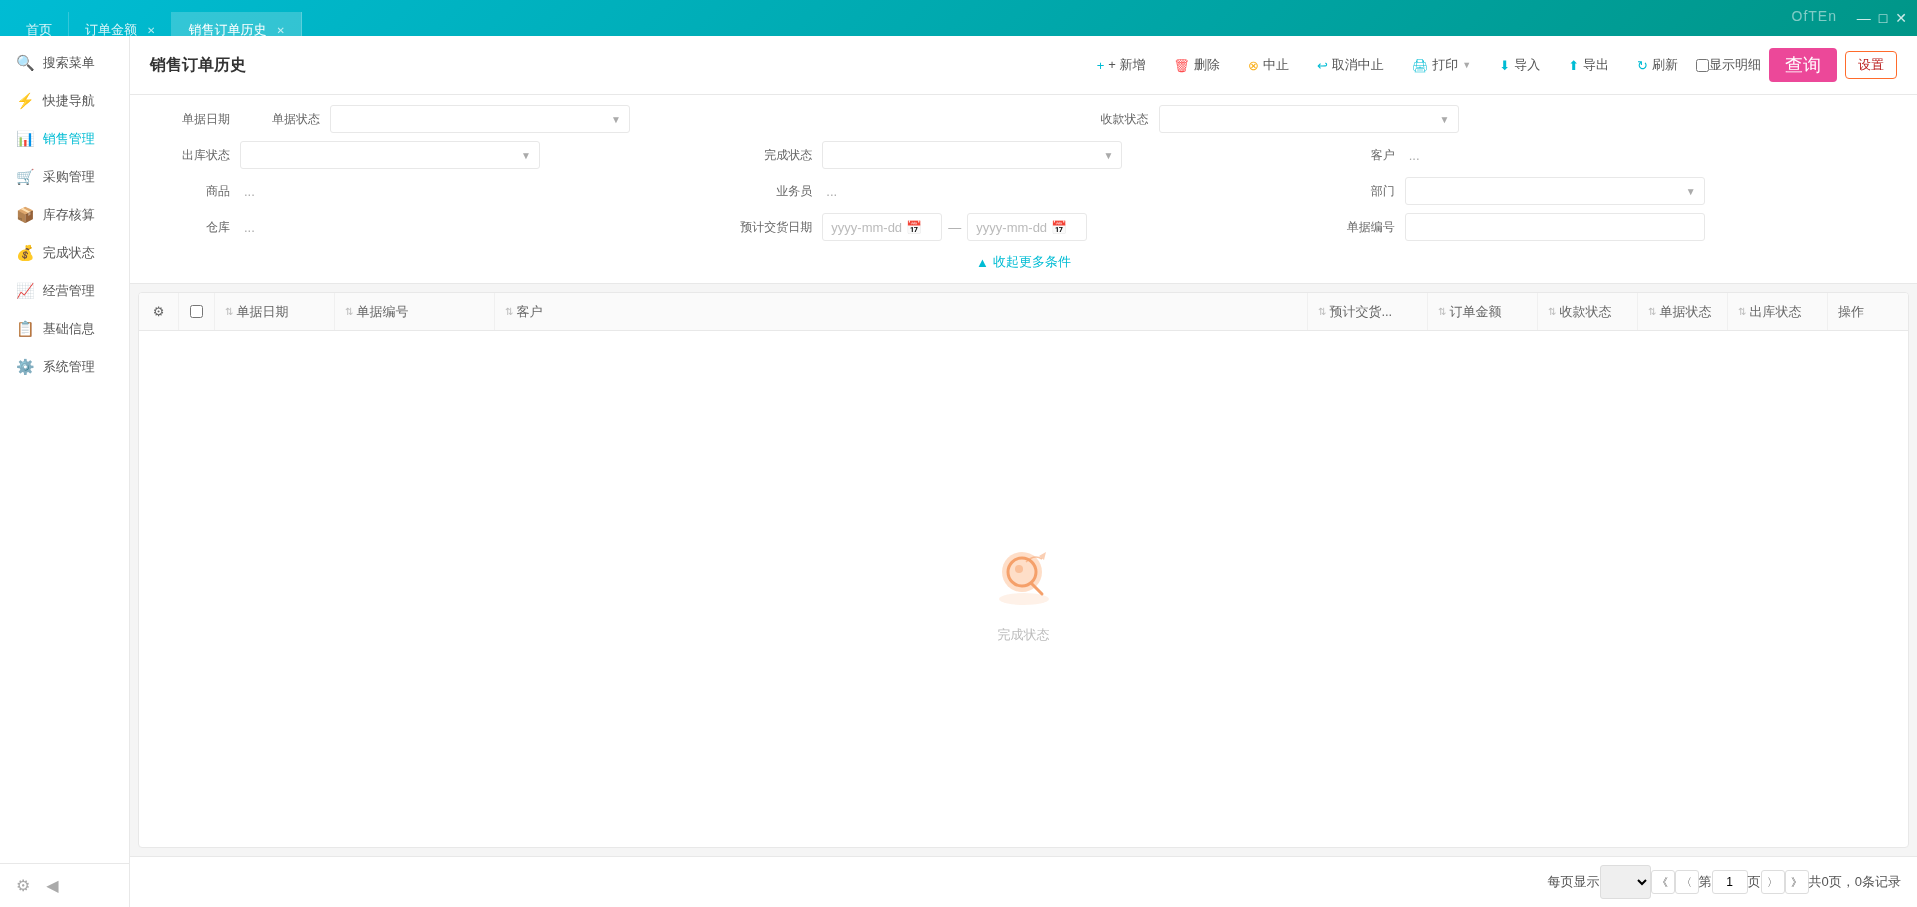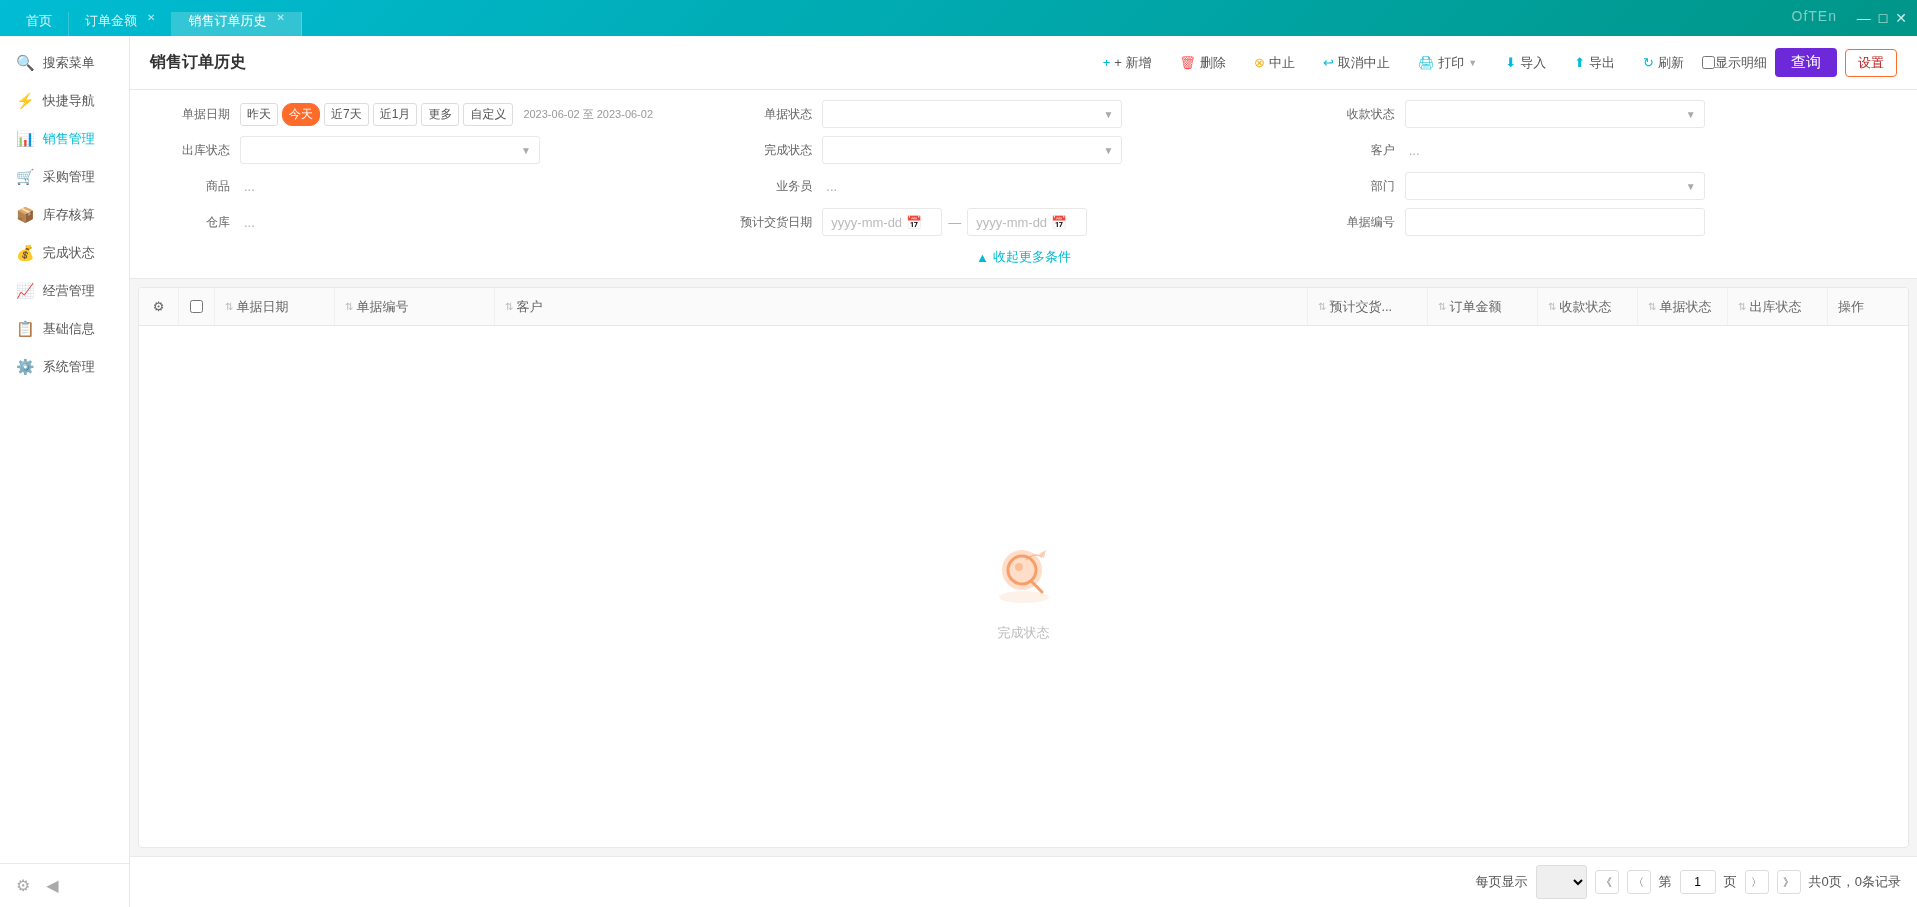--- a/index.html
+++ b/index.html
@@ -12,20 +12,21 @@
       display: flex;
       align-items: center;
       padding: 0 10px;
       gap: 0;
       position: relative;
     }
     .tab-item {
       height: 36px;
       padding: 0 16px;
       display: flex;
+      align-items: center;
       gap: 6px;
       color: rgba(255,255,255,0.85);
       cursor: pointer;
       font-size: 13px;
       border-right: 1px solid rgba(255,255,255,0.2);
       margin-top: 24px;
     }
     .tab-item.active {
       background: rgba(255,255,255,0.2);
       color: #fff;
@@ -125,27 +126,27 @@
       background: none;
       cursor: pointer;
       color: #555;
       font-size: 12px;
       border-radius: 3px;
     }
     .toolbar-btn .btn-icon { color: #00bcd4; font-size: 13px; }
     .toolbar-btn.danger .btn-icon { color: #ff4d4f; }
     .toolbar-btn.warning .btn-icon { color: #faad14; }
     .search-btn {
-      background: #6d28d9;
+      background: #ec4899;
       color: #fff;
       border: none;
       padding: 5px 16px;
       border-radius: 4px;
       cursor: pointer;
-      font-size: 15px;
+      font-size: 18px;
     }
     .set-btn {
       background: #fff;
       color: #b91c1c;
       border: 1px solid #ff6b2b;
       padding: 4px 12px;
       border-radius: 4px;
       cursor: pointer;
       font-size: 13px;
     }
@@ -334,21 +335,20 @@
     }
 
     
     .pagination {
       background: #fff;
       border-top: 1px solid #e8e8e8;
       padding: 8px 16px;
       display: flex;
       align-items: center;
       justify-content: flex-end;
-      gap: 8px;
       font-size: 12px;
       color: #555;
     }
     .page-select {
       height: 24px;
       border: 1px solid #ddd;
       border-radius: 3px;
       padding: 16px 4px;
       font-size: 12px;
     }
@@ -496,31 +496,20 @@
           <button class="search-btn">查询</button>
           <button class="set-btn">设置</button>
         </div>
       </div>
     </div>
 
     <div class="filter-area">
 
       <div class="filter-row">
         <span class="filter-label">单据日期</span>
-        <div class="filter-control">
-          <div class="date-quick-btns">
-            <button class="date-quick-btn">昨天</button>
-            <button class="date-quick-btn active">今天</button>
-            <button class="date-quick-btn">近7天</button>
-            <button class="date-quick-btn">近1月</button>
-            <button class="date-quick-btn">更多</button>
-            <button class="date-quick-btn">自定义</button>
-          </div>
-          <span class="date-range-text">2023-06-02 至 2023-06-02</span>
-        </div>
         <span class="filter-label">单据状态</span>
         <div class="filter-control">
           <div class="filter-select">
             <span></span>
             <span class="filter-select-arrow">▼</span>
           </div>
         </div>
         <span class="filter-label">收款状态</span>
         <div class="filter-control">
           <div class="filter-select">

